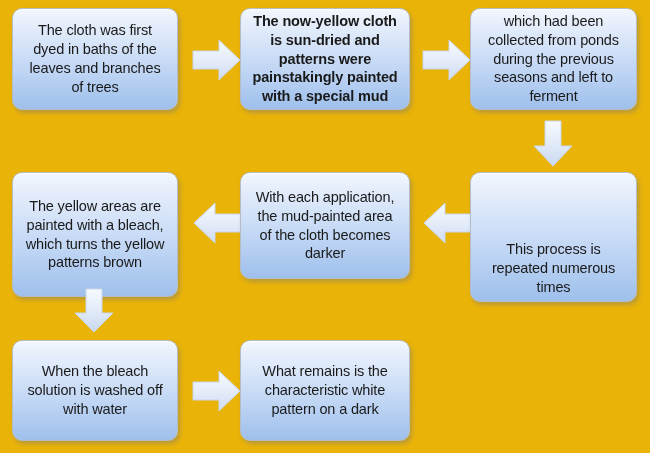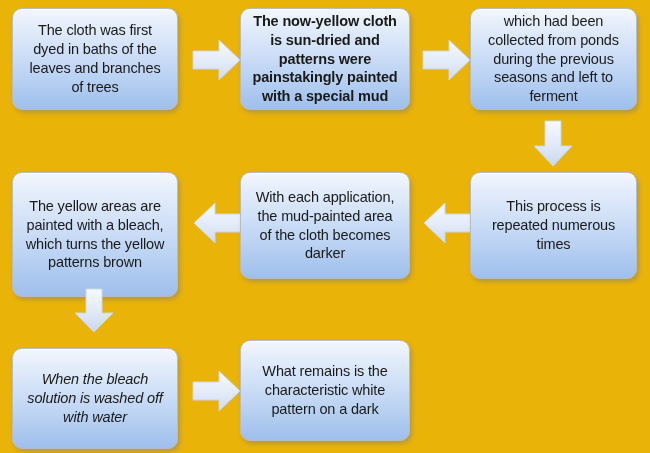--- a/index.html
+++ b/index.html
@@ -131,31 +131,31 @@
   <div class="node" style="left:240px; top:172px; width:170px; height:107px;align-items:center;">
     <span>With each application, the mud-painted area of the cloth becomes darker</span>
   </div>
 
   <div class="arrow" style="left:422px; top:201px; width:50px; height:44px;">
     <svg width="50" height="44" viewBox="0 0 50 44">
       <path class="body" d="M49,13 L23,13 L23,2 L2,22 L23,42 L23,31 L49,31 Z"></path>
     </svg>
   </div>
 
-  <div class="node" style="left:470px; top:172px; width:167px; height:107px;">
+  <div class="node" style="left:470px; top:172px; width:167px; height:130px;align-items:flex-end;">
     <span>This process is repeated numerous times</span>
   </div>
 
   <div class="arrow" style="left:72px; top:288px; width:44px; height:46px;">
     <svg width="44" height="46" viewBox="0 0 44 46">
       <path class="bodyV" d="M14,1 L30,1 L30,25 L41,25 L22,44 L3,25 L14,25 Z"></path>
     </svg>
   </div>
 
-  <div class="node" style="left:12px; top:348px; width:166px; height:101px;font-style:italic;">
+  <div class="node" style="left:12px; top:340px; width:166px; height:101px;">
     <span>When the bleach solution is washed off with water</span>
   </div>
 
   <div class="arrow" style="left:192px; top:369px; width:50px; height:44px;">
     <svg width="50" height="44" viewBox="0 0 50 44">
       <path class="body" d="M1,13 L27,13 L27,2 L48,22 L27,42 L27,31 L1,31 Z"></path>
     </svg>
   </div>
 
   <div class="node" style="left:240px; top:340px; width:170px; height:101px;">

